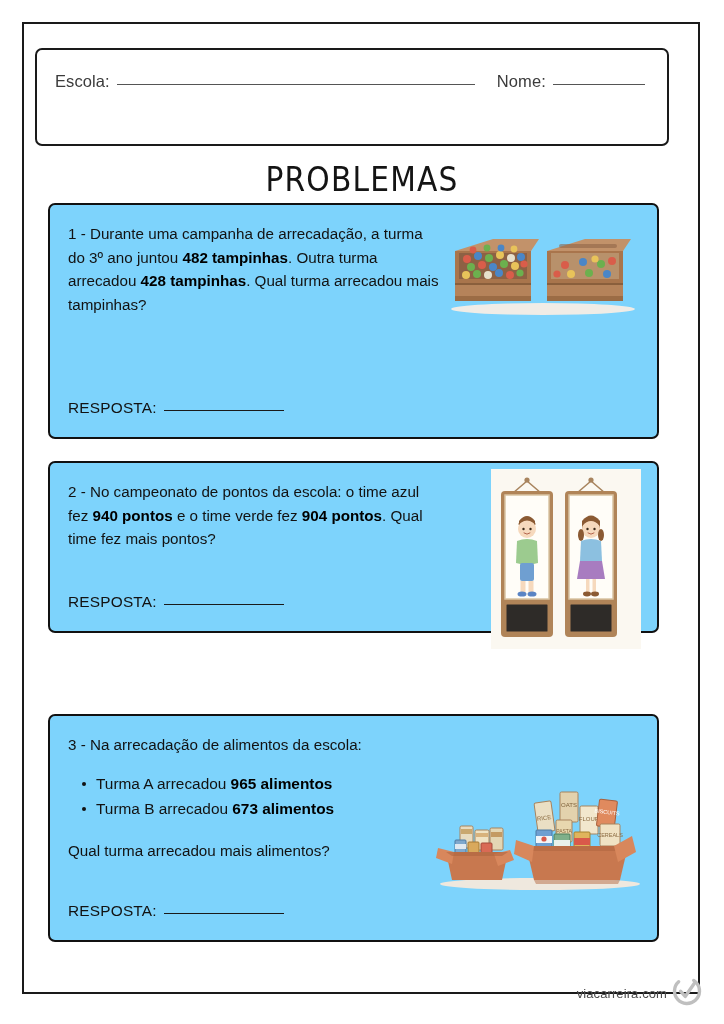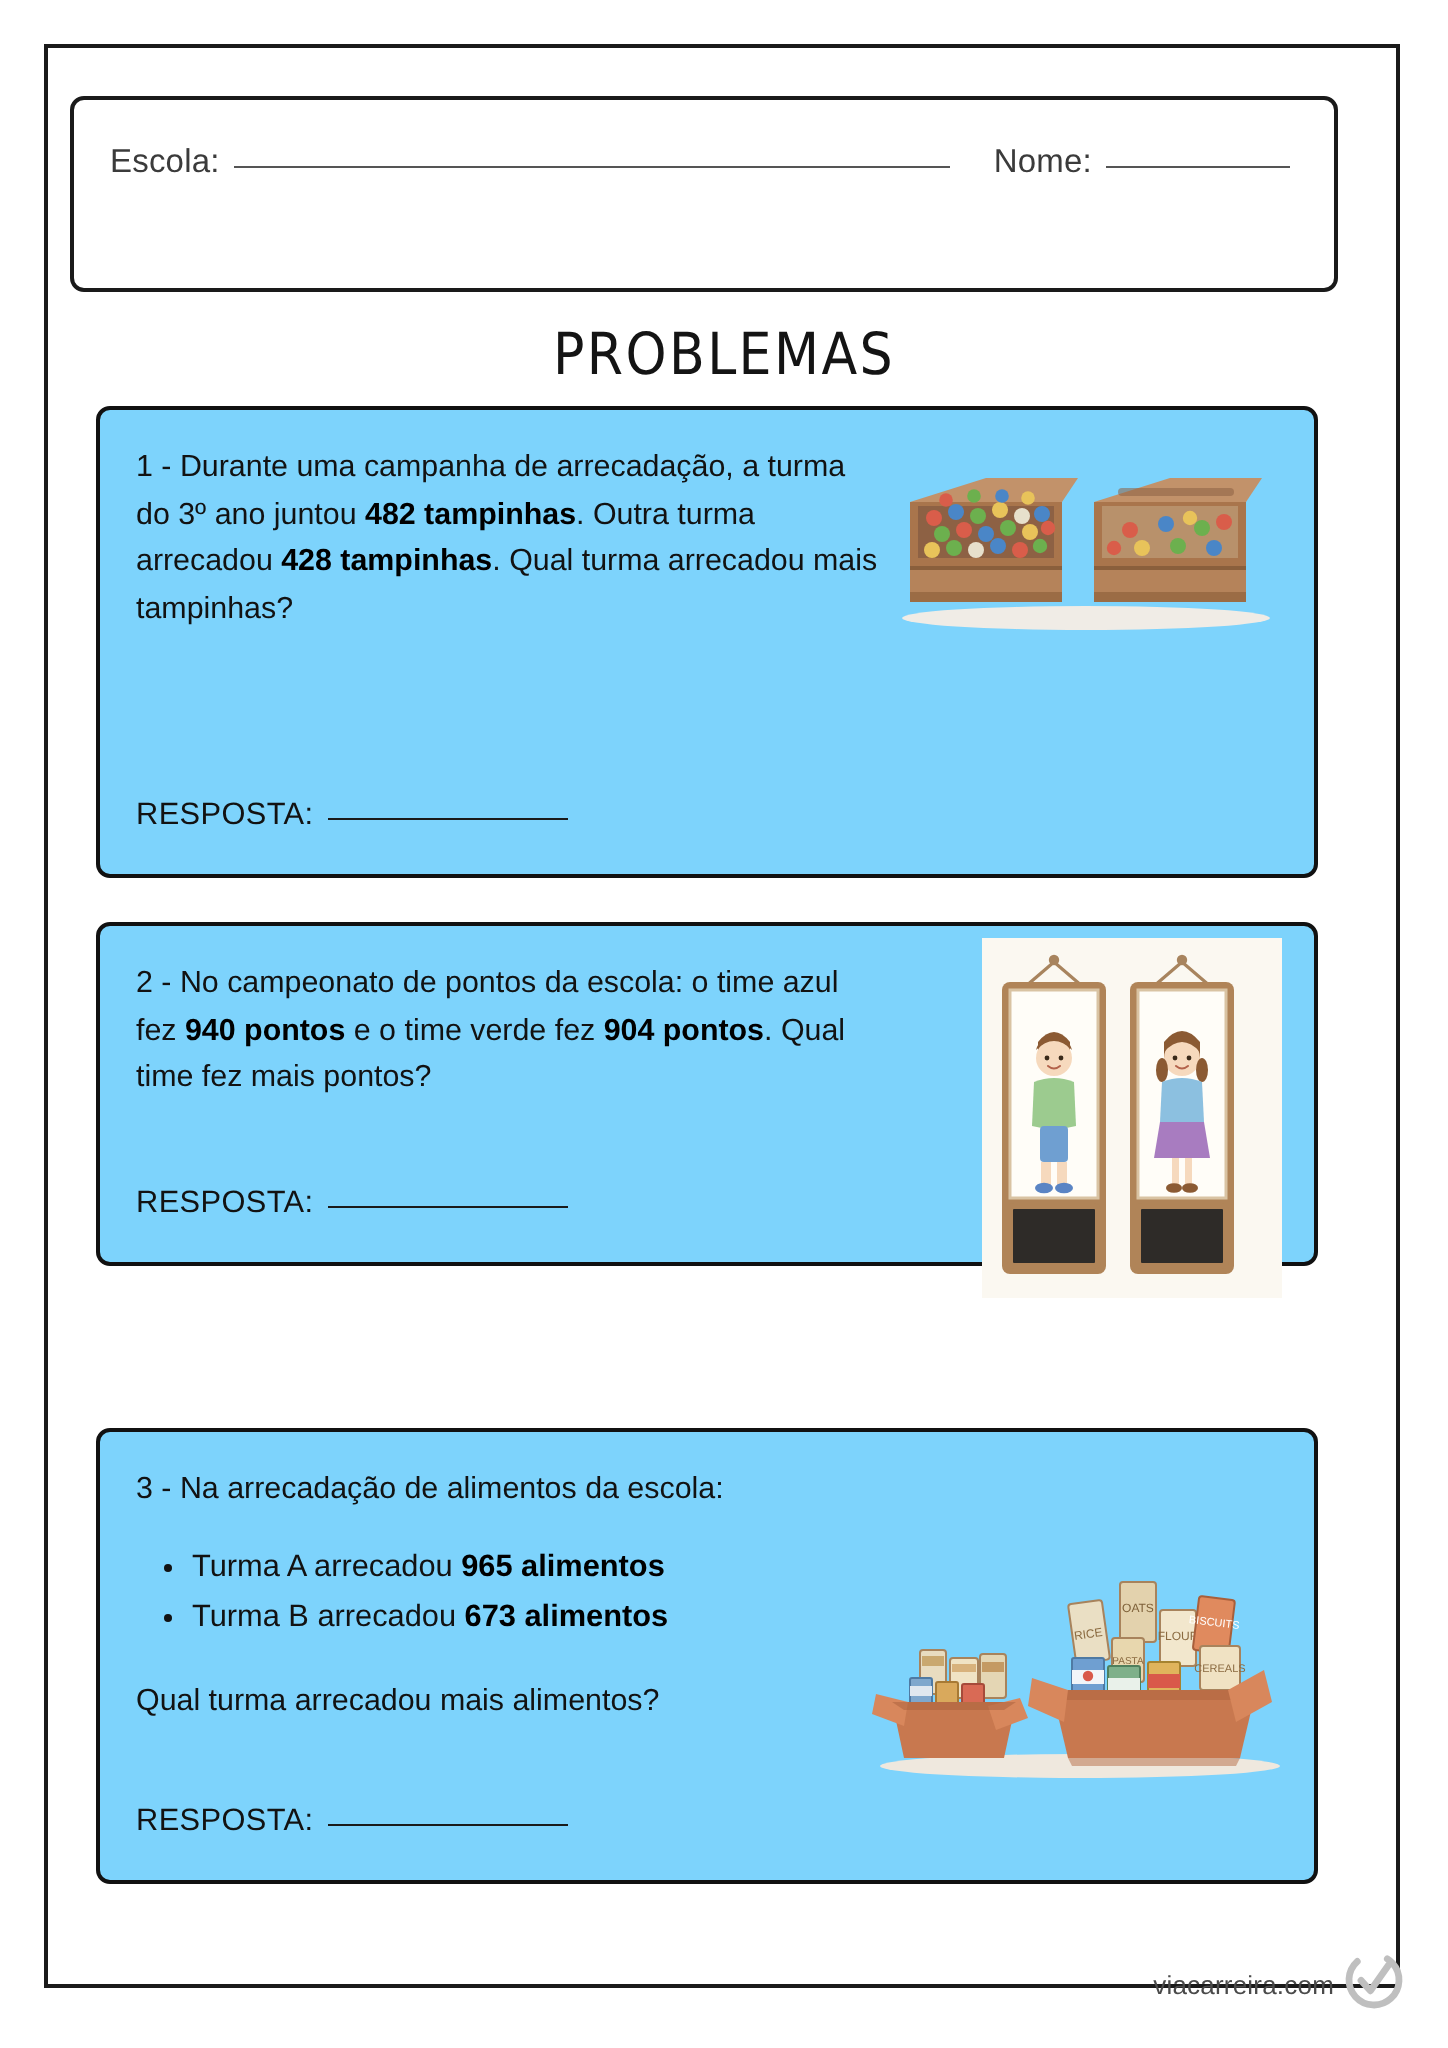--- a/index.html
+++ b/index.html
@@ -74,21 +74,21 @@
     white-space: nowrap;
   }
 
   
   .title {
     position: absolute;
     top: 160px;
     left: 0;
     width: 724px;
     text-align: center;
-    font-size: 29px;
+    font-size: 33px;
     letter-spacing: 1.2px;
     color: #141414;
     font-family: "DejaVu Sans", sans-serif;
     font-stretch: condensed;
     font-weight: 400;
   }
 
   
   .problem-box {
     position: absolute;

